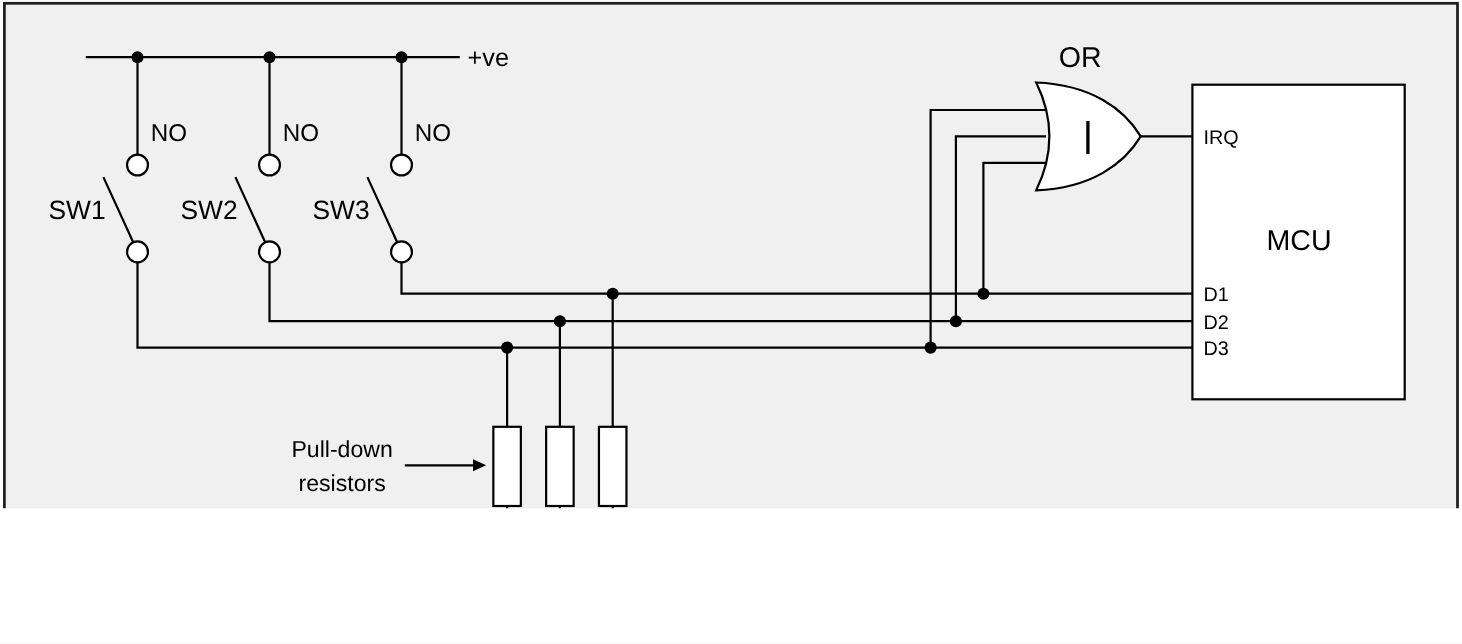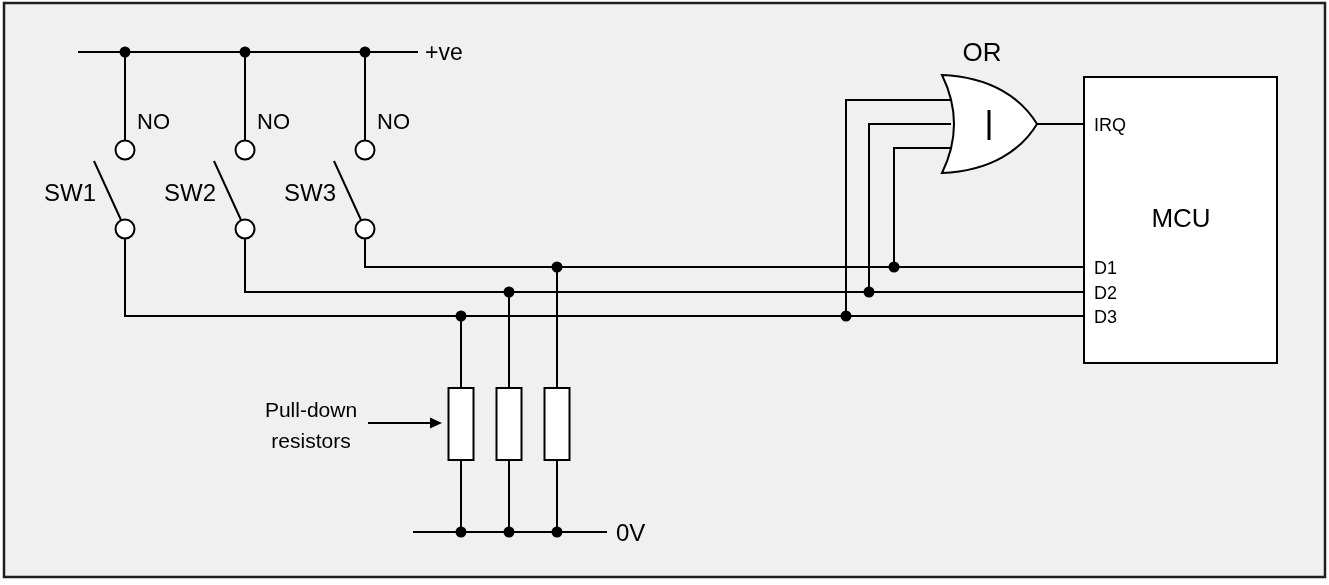--- a/index.html
+++ b/index.html
@@ -1,16 +1,16 @@
 <!DOCTYPE html>
 <html><head>
 <meta charset="utf-8">
 <style>
   html,body{margin:0;padding:0;background:#ffffff;}
-  .stage{position:relative;width:1329px;height:585px;}
+  .stage{position:relative;width:1329px;height:462px;}
   svg{display:block;}
   text{font-family:"Liberation Sans", sans-serif;fill:#000000;}
   .wire{stroke:#000000;stroke-width:2;fill:none;}
   .thick{stroke:#000000;stroke-width:3;fill:none;}
   .shape{fill:#ffffff;stroke:#000000;stroke-width:2;}
   .dot{fill:#000000;stroke:none;}
   .frame{stroke:#1f1f1f;stroke-width:2.5;}
   .lbl-rail{font-size:23px;}
   .lbl-no{font-size:22px;}
   .lbl-sw{font-size:24px;}

